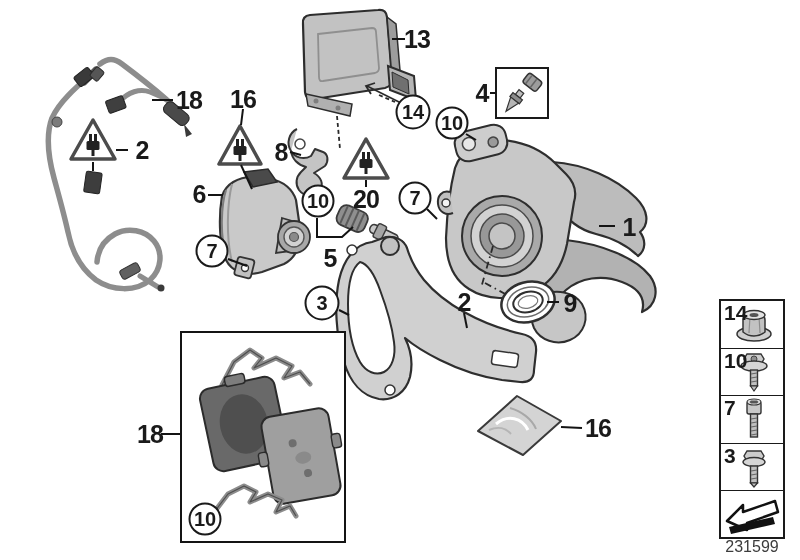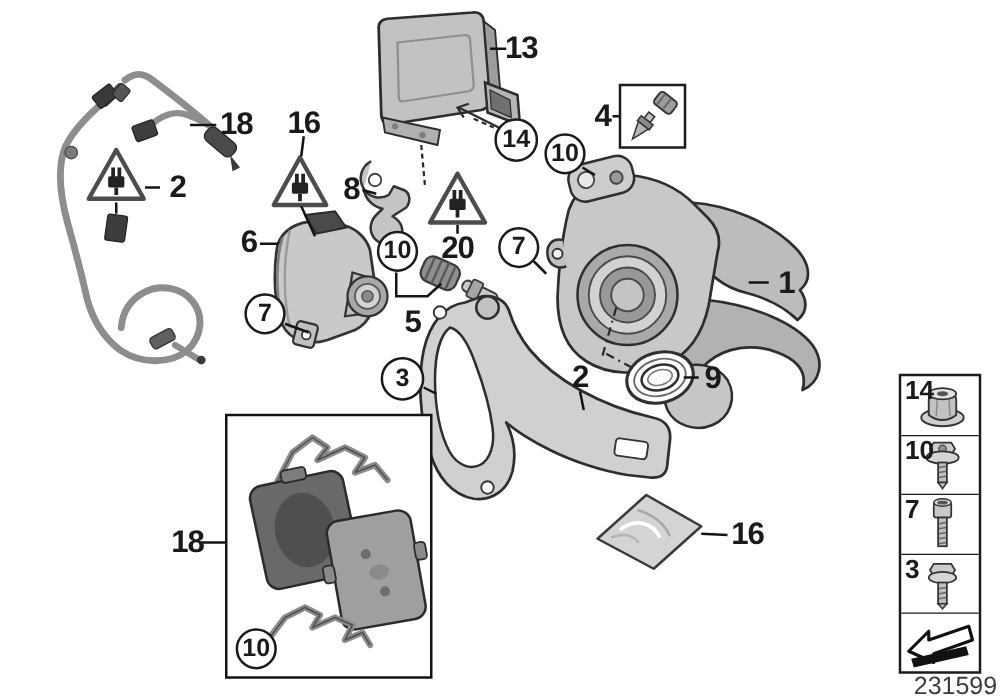--- a/index.html
+++ b/index.html
@@ -13,21 +13,21 @@
         color:var(--line);letter-spacing:-1px;white-space:nowrap;line-height:1;}
   .callout{position:absolute;transform:translate(-50%,-50%);border:2.5px solid var(--line);
            border-radius:50%;background:#fff;display:flex;align-items:center;justify-content:center;
            font-weight:bold;font-size:20px;color:var(--line);box-sizing:border-box;}
   .c33{width:33px;height:33px;} .c35{width:35px;height:35px;}
   .legend{position:absolute;left:719px;top:299px;width:66px;height:240px;border:2px solid var(--line);
           box-sizing:border-box;background:#fff;display:grid;grid-template-rows:repeat(5,1fr);}
   .lcell{position:relative;border-top:1.5px solid var(--line);display:flex;align-items:center;justify-content:center;}
   .lcell:first-child{border-top:none;}
   .lnum{position:absolute;left:3px;top:1px;font-weight:bold;font-size:21px;color:var(--line);line-height:1;}
-  .diagnum{position:absolute;left:719px;top:538px;width:66px;text-align:center;font-size:20px;color:#3c3c3c;margin-left:12px;}
+  .diagnum{position:absolute;left:719px;top:538px;width:66px;text-align:center;font-size:16px;color:#3c3c3c;}
 </style>
 </head>
 <body>
 
 <div class="stage">
 
   <svg class="art" width="800" height="560" viewBox="0 0 800 560">
 
     <g>
       <path d="M96,70 C80,84 60,100 52,118 C46,134 48,156 54,178 C60,200 64,214 68,232

